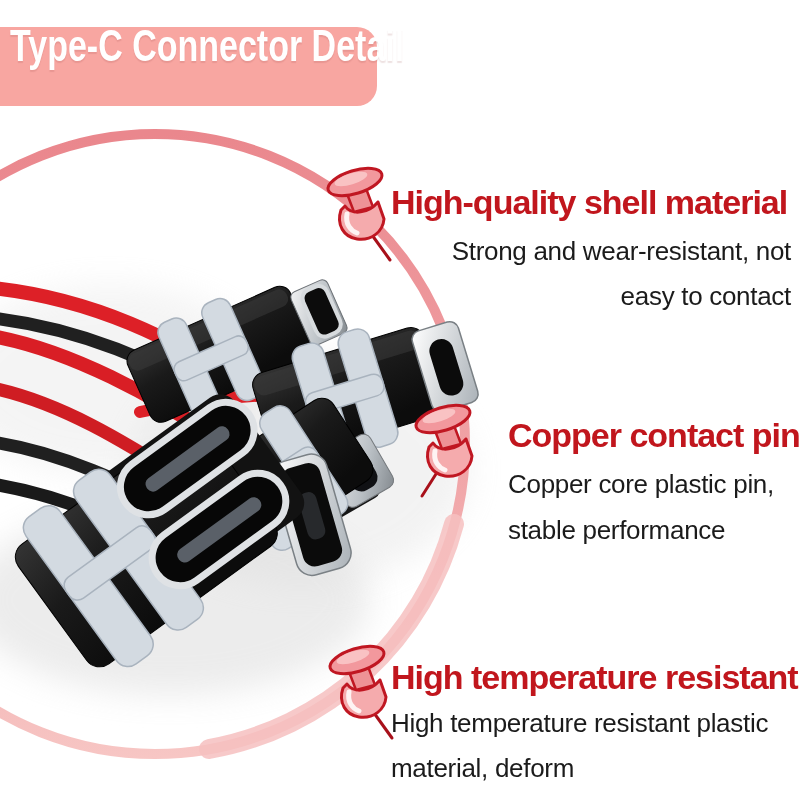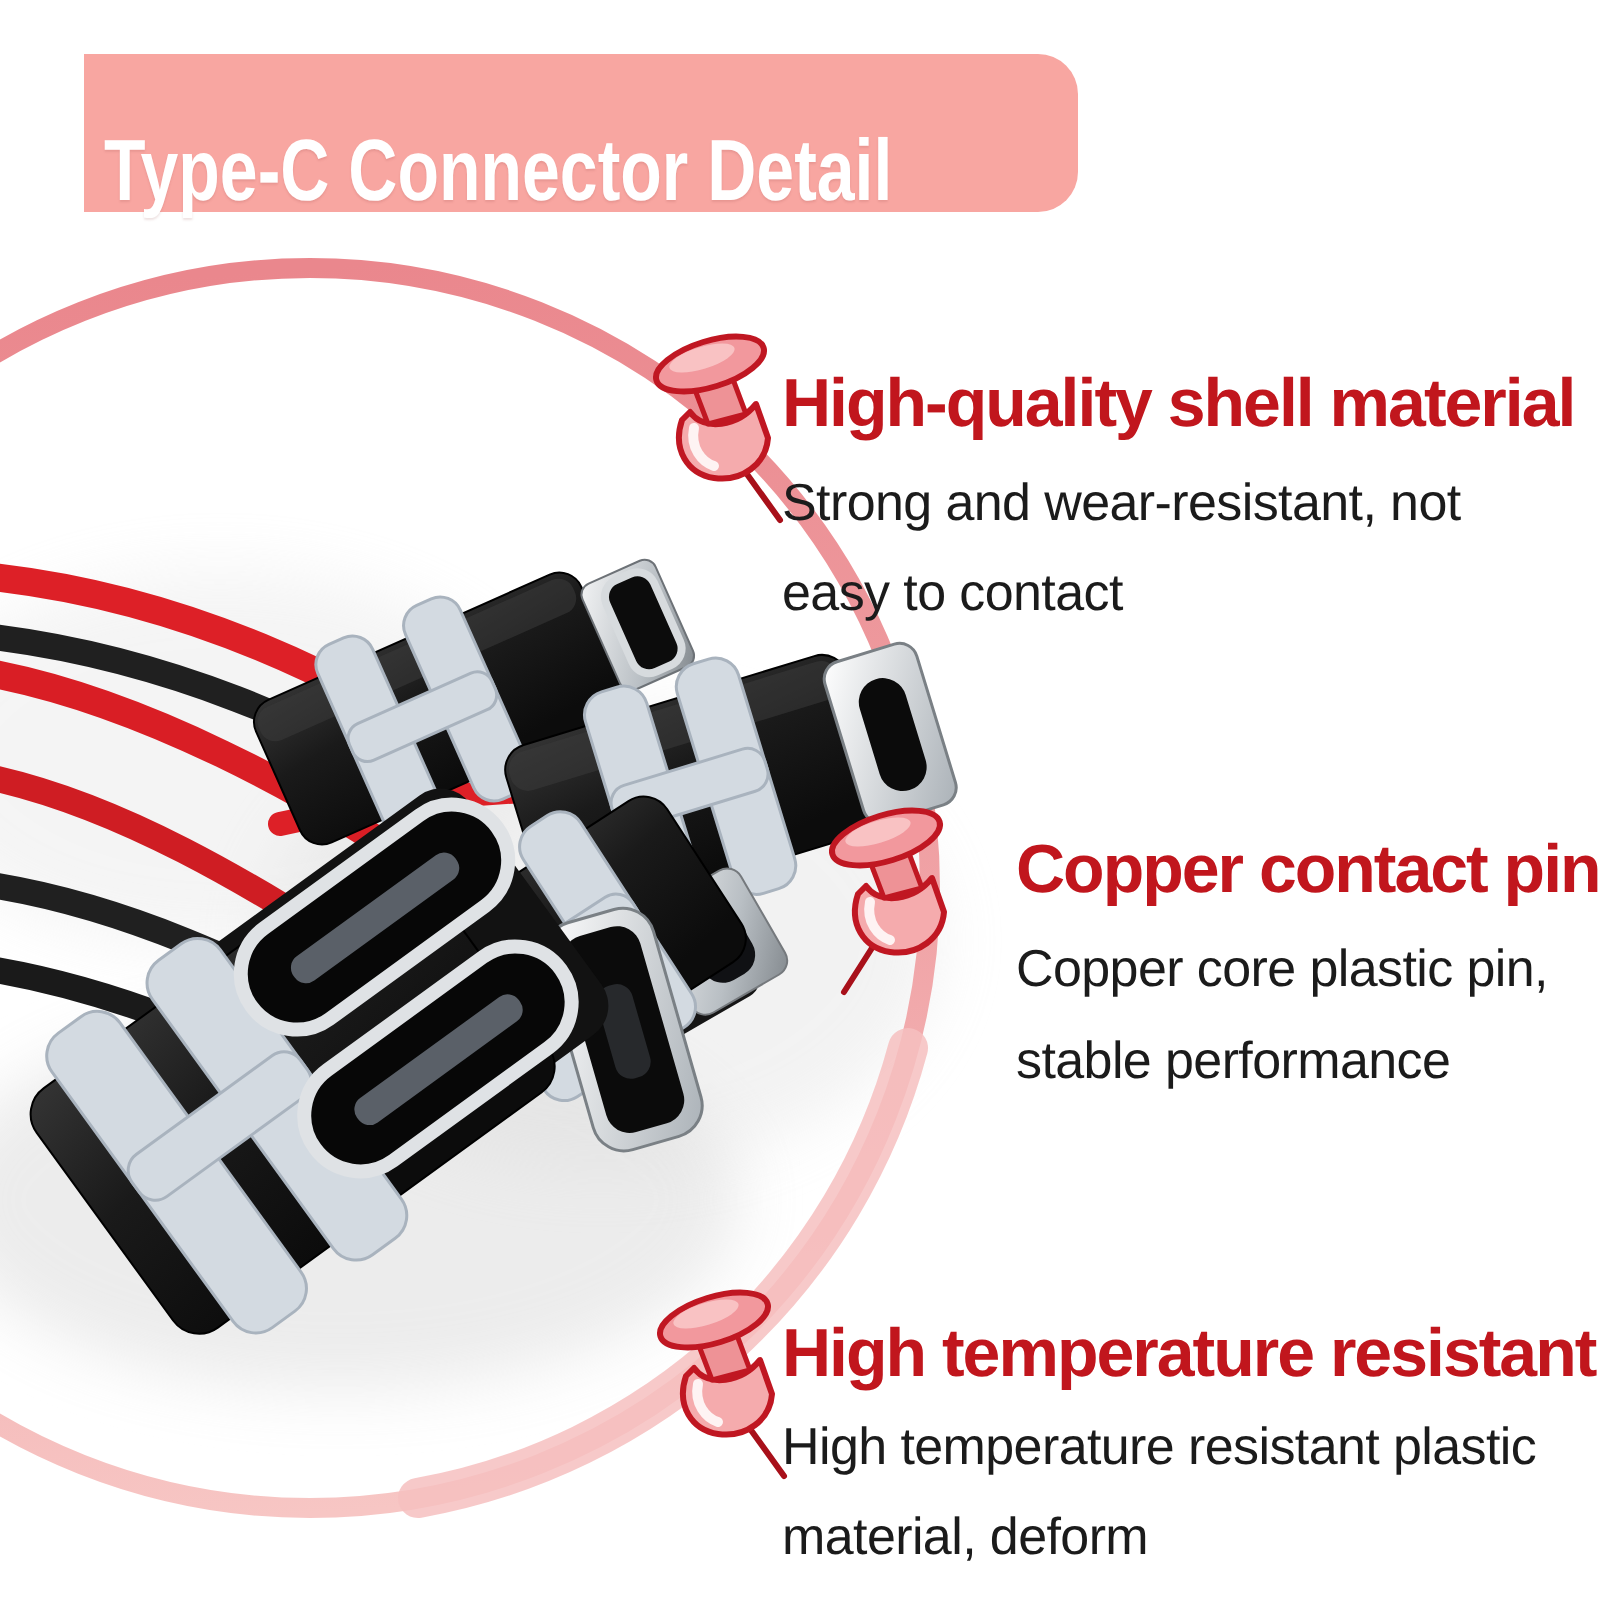--- a/index.html
+++ b/index.html
@@ -3,23 +3,23 @@
 <meta charset="utf-8">
 <style>
   html,body{margin:0;padding:0;background:#ffffff;}
   .stage{
     position:relative;width:800px;height:800px;overflow:hidden;background:#ffffff;
     font-family:"Liberation Sans",sans-serif;
   }
   .photo{position:absolute;left:0;top:0;z-index:1;}
   
   .banner{
-    position:absolute;left:0;top:27px;width:497px;height:79px;z-index:7;
+    position:absolute;left:0;top:27px;width:377px;height:79px;z-index:7;
     background:#f8a6a1;border-radius:0 20px 20px 0;
-    display:flex;align-items:flex-end;margin-left:42px;
+    display:flex;align-items:flex-start;
   }
   .banner-text{
     display:block;padding-left:10px;
     font-weight:bold;font-size:34px;letter-spacing:0px;color:#ffffff;
     transform:scaleY(1.28);transform-origin:0 50%;
     text-shadow:0 1px 1px rgba(140,60,60,0.15);
     white-space:nowrap;
   }
   
   .pin{position:absolute;z-index:5;}
@@ -28,21 +28,21 @@
   .pin3{left:326px;top:641px;}
   
   .callout{position:absolute;z-index:6;}
   .callout .heading{
     font-weight:bold;font-size:34px;line-height:36px;letter-spacing:-1px;
     color:#c1161d;white-space:nowrap;
   }
   .callout .body{color:#1b1b1b;font-size:26px;letter-spacing:-0.3px;}
   .callout .line{white-space:nowrap;}
   .c1{left:391px;top:184px;width:400px;}
-  .c1 .body{margin-top:9px;line-height:45px;text-align:left;}
+  .c1 .body{margin-top:9px;line-height:45px;text-align:right;}
   .c2{left:508px;top:417px;width:320px;}
   .c2 .body{margin-top:8px;line-height:46px;text-align:left;}
   .c3{left:391px;top:659px;width:405px;}
   .c3 .body{margin-top:6px;line-height:45px;text-align:left;}
 </style>
 </head>
 <body>
 
 <div class="stage">
 

